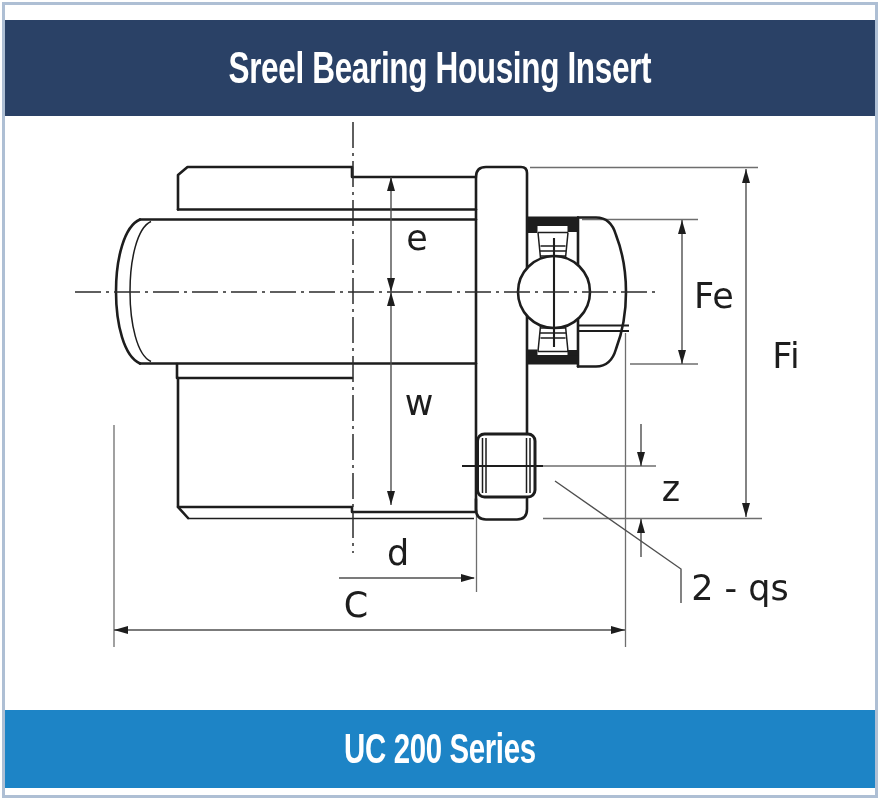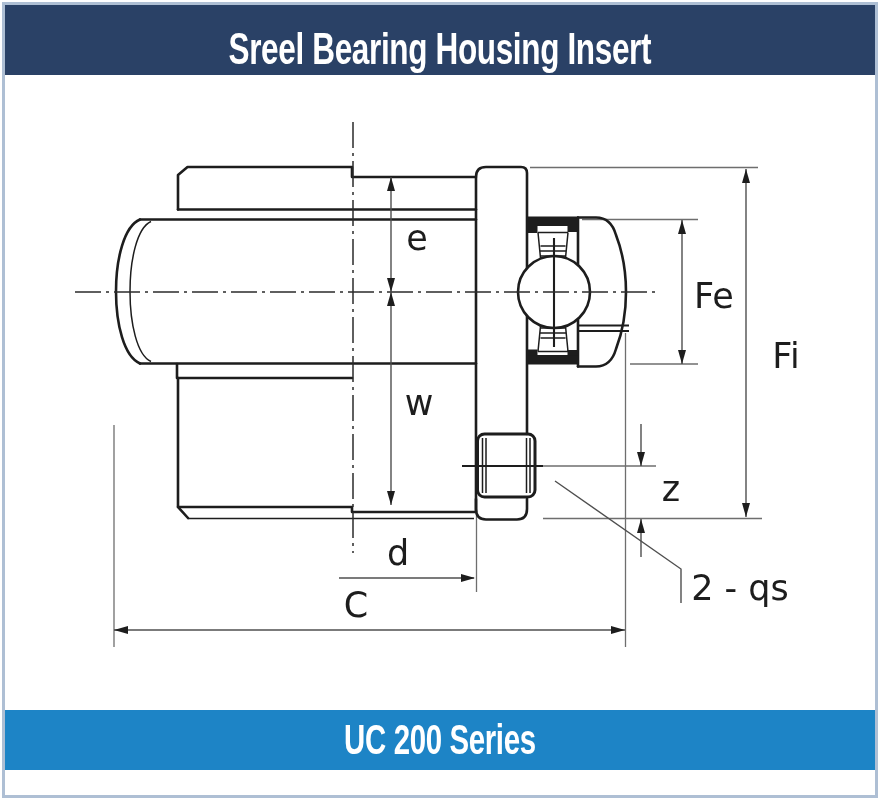--- a/index.html
+++ b/index.html
@@ -8,22 +8,22 @@
     --border:#aebfd4;
     --line:#1d1d1d;
     --dim:#6e6e6e;
     --center:#2b2b2b;
   }
   html,body{margin:0;padding:0;background:#ffffff;}
   .stage{position:relative;width:880px;height:800px;background:#fff;overflow:hidden;
          font-family:"Liberation Sans","DejaVu Sans",sans-serif;}
   .frame{position:absolute;inset:2px;border:3px solid var(--border);pointer-events:none;}
   .bar{position:absolute;left:5px;right:5px;display:flex;align-items:center;justify-content:center;}
-  .bar-header{top:4px;height:71px;background:var(--header-bg);align-items:flex-end;}
-  .bar-footer{top:710px;height:60px;background:var(--footer-bg);}
+  .bar-header{top:20px;height:96px;background:var(--header-bg);}
+  .bar-footer{top:710px;height:78px;background:var(--footer-bg);}
   .bar-text{color:#fff;font-weight:bold;white-space:nowrap;letter-spacing:-0.5px;}
   .bar-header .bar-text{font-size:45px;transform:scaleX(0.70);}
   .bar-footer .bar-text{font-size:42px;transform:scaleX(0.70);}
   svg.drawing{position:absolute;left:0;top:0;width:880px;height:800px;}
   .bold{stroke:var(--line);stroke-width:2.6;fill:none;stroke-linejoin:round;stroke-linecap:round;}
   .bolder{stroke:var(--line);stroke-width:3;fill:none;stroke-linejoin:round;}
   .med{stroke:var(--line);stroke-width:2.1;fill:none;}
   .thin{stroke:var(--line);stroke-width:1.5;fill:none;}
   .fillb{fill:var(--line);stroke:none;}
   .ext{stroke:var(--dim);stroke-width:1.3;fill:none;}

